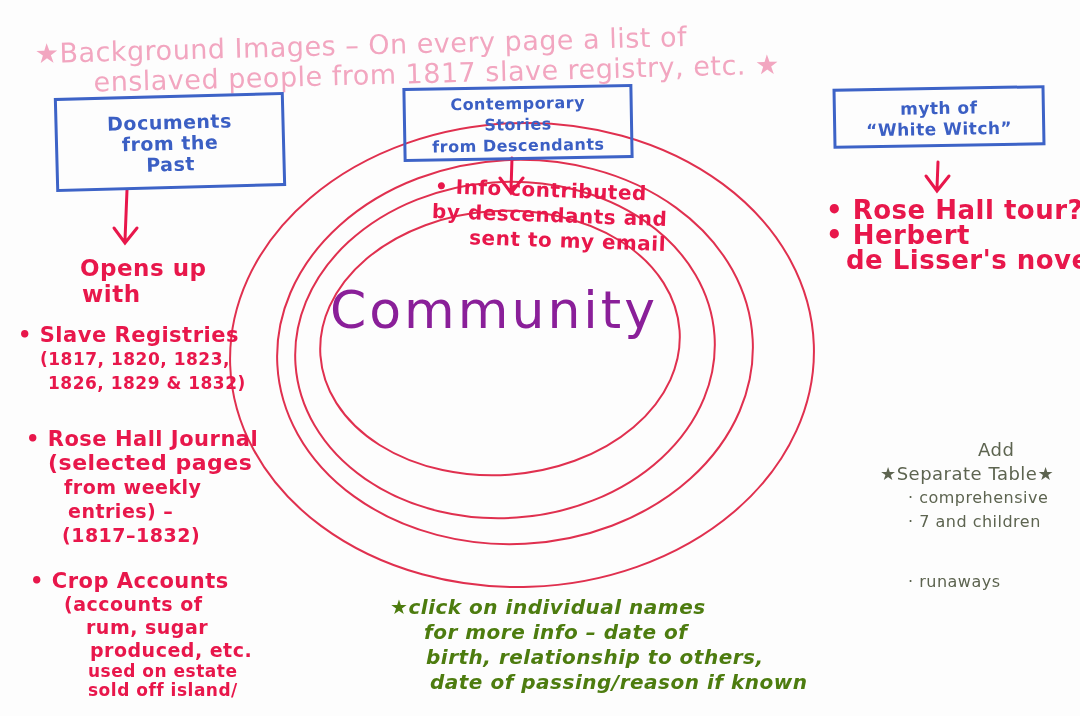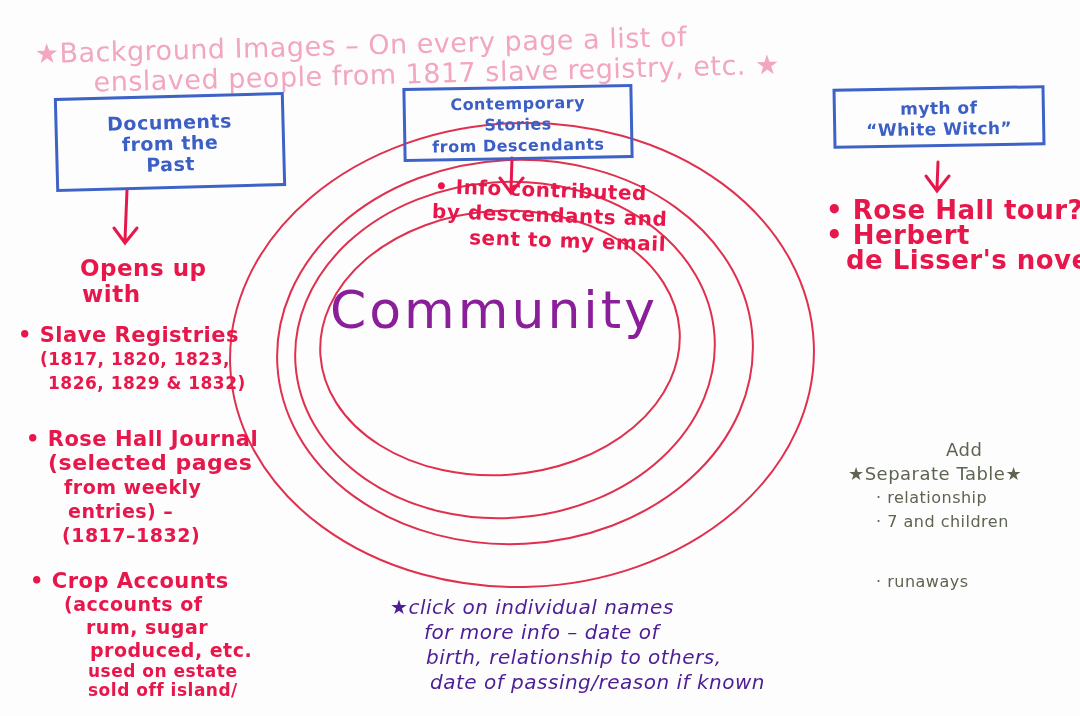--- a/index.html
+++ b/index.html
@@ -18,21 +18,21 @@
   .blue-box {
     border: 3px solid #3d63c7;
     color: #3b5fc4;
     text-align: center;
     box-sizing: border-box;
   }
   .blue-box .t { font-size: 19px; line-height: 21px; font-weight: bold; }
   .red { color: #e8174b; font-weight: bold; }
   .purple { color: #8a1f99; }
   .gray { color: #5d6450; }
-  .blue-note { color: #4c1d95; font-style: italic; font-weight: normal; }
+  .blue-note { color: #4d7c0f; font-style: italic; font-weight: bold; }
   svg.overlay { position: absolute; left: 0; top: 0; }
   .line { display: block; white-space: nowrap; }
 </style>
 </head>
 <body>
 
 <svg class="overlay" width="1080" height="716">
   <g fill="none" stroke="#e0304f" stroke-width="2">
     <ellipse cx="522" cy="355" rx="292" ry="232" transform="rotate(-2 522 355)"></ellipse>
     <ellipse cx="515" cy="352" rx="238" ry="192" transform="rotate(-3 515 352)"></ellipse>
@@ -105,24 +105,24 @@
 <div class="abs hand red" style="left:826px; top:198px; font-size:26px; line-height:25px;">
   <span class="line">• <span>Rose Hall tour?</span></span>
   <span class="line">• <span>Herbert</span></span>
   <span class="line" style="padding-left:20px;">de Lisser's novel</span>
 </div>
 
 <div class="abs hand purple" style="left:330px; top:278px; width:380px; text-align:left;">
   <span class="line" style="font-size:52px; line-height:64px; letter-spacing:3px;">Community</span>
 </div>
 
-<div class="abs hand gray" style="left:848px; top:438px; font-size:18px; line-height:24px;">
+<div class="abs hand gray" style="left:880px; top:438px; font-size:18px; line-height:24px;">
   <span class="line" style="padding-left:98px;">Add</span>
   <span class="line">★Separate Table★</span>
-  <span class="line" style="padding-left:28px; font-size:16px;">· relationship</span>
+  <span class="line" style="padding-left:28px; font-size:16px;">· comprehensive</span>
   <span class="line" style="padding-left:28px; font-size:16px;">· 7 and children</span>
   <span class="line" style="padding-left:28px; font-size:16px;margin-top:36px;">· runaways</span>
 </div>
 
 <div class="abs hand blue-note" style="left:390px; top:595px; font-size:20px; line-height:25px;">
   <span class="line">★click on individual names</span>
   <span class="line" style="padding-left:34px;">for more info – date of</span>
   <span class="line" style="padding-left:36px;">birth, relationship to others,</span>
   <span class="line" style="padding-left:40px;">date of passing/reason if known</span>
 </div>

